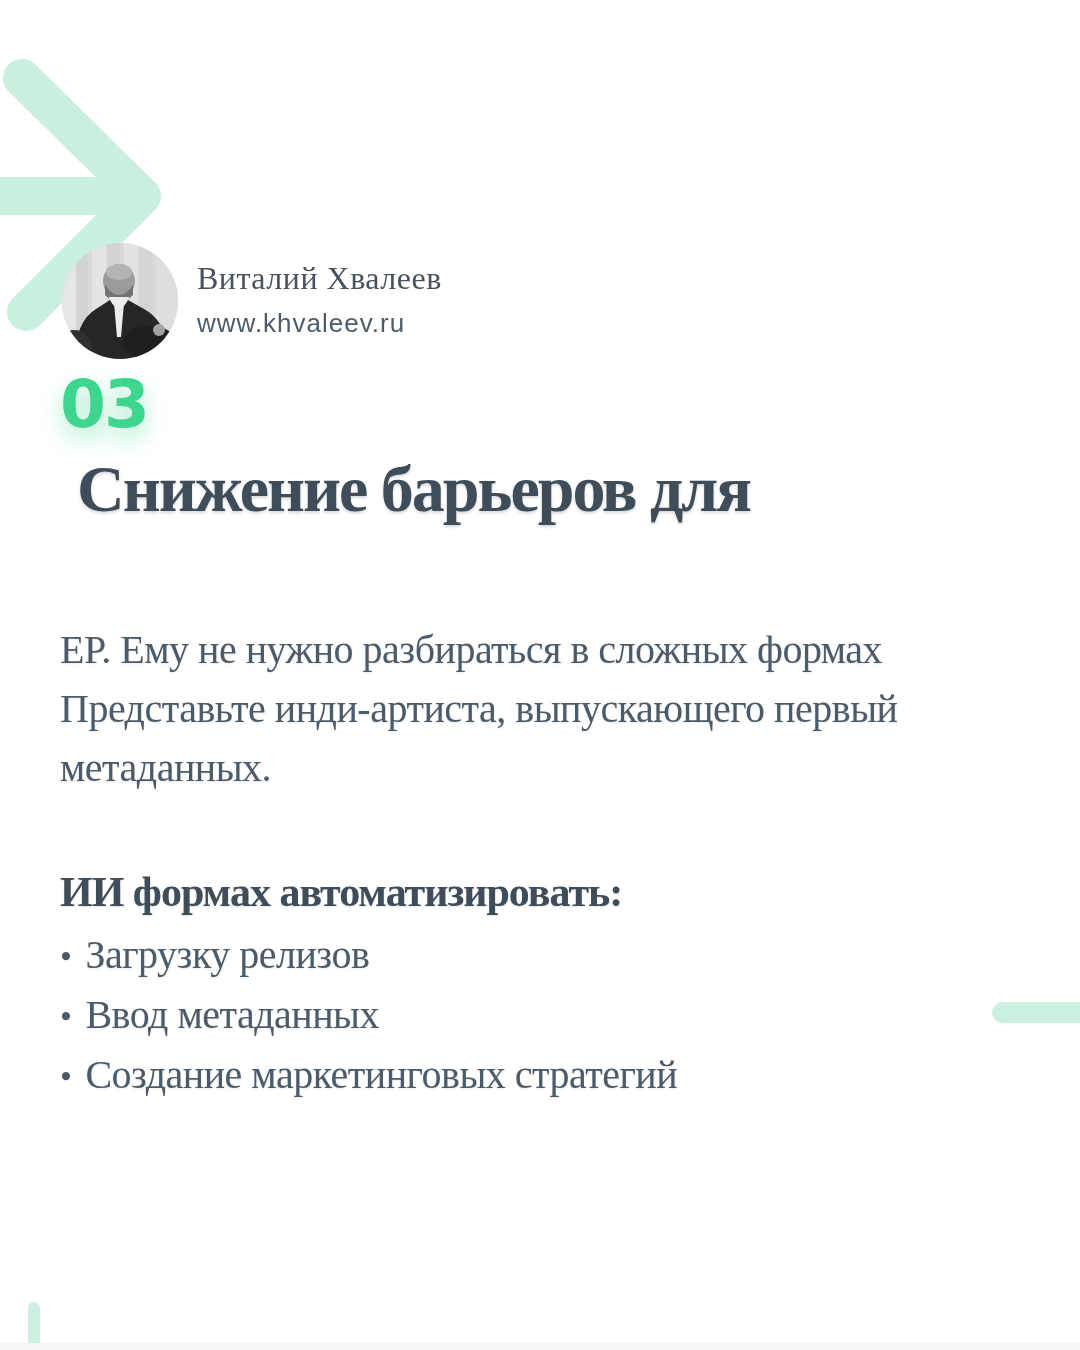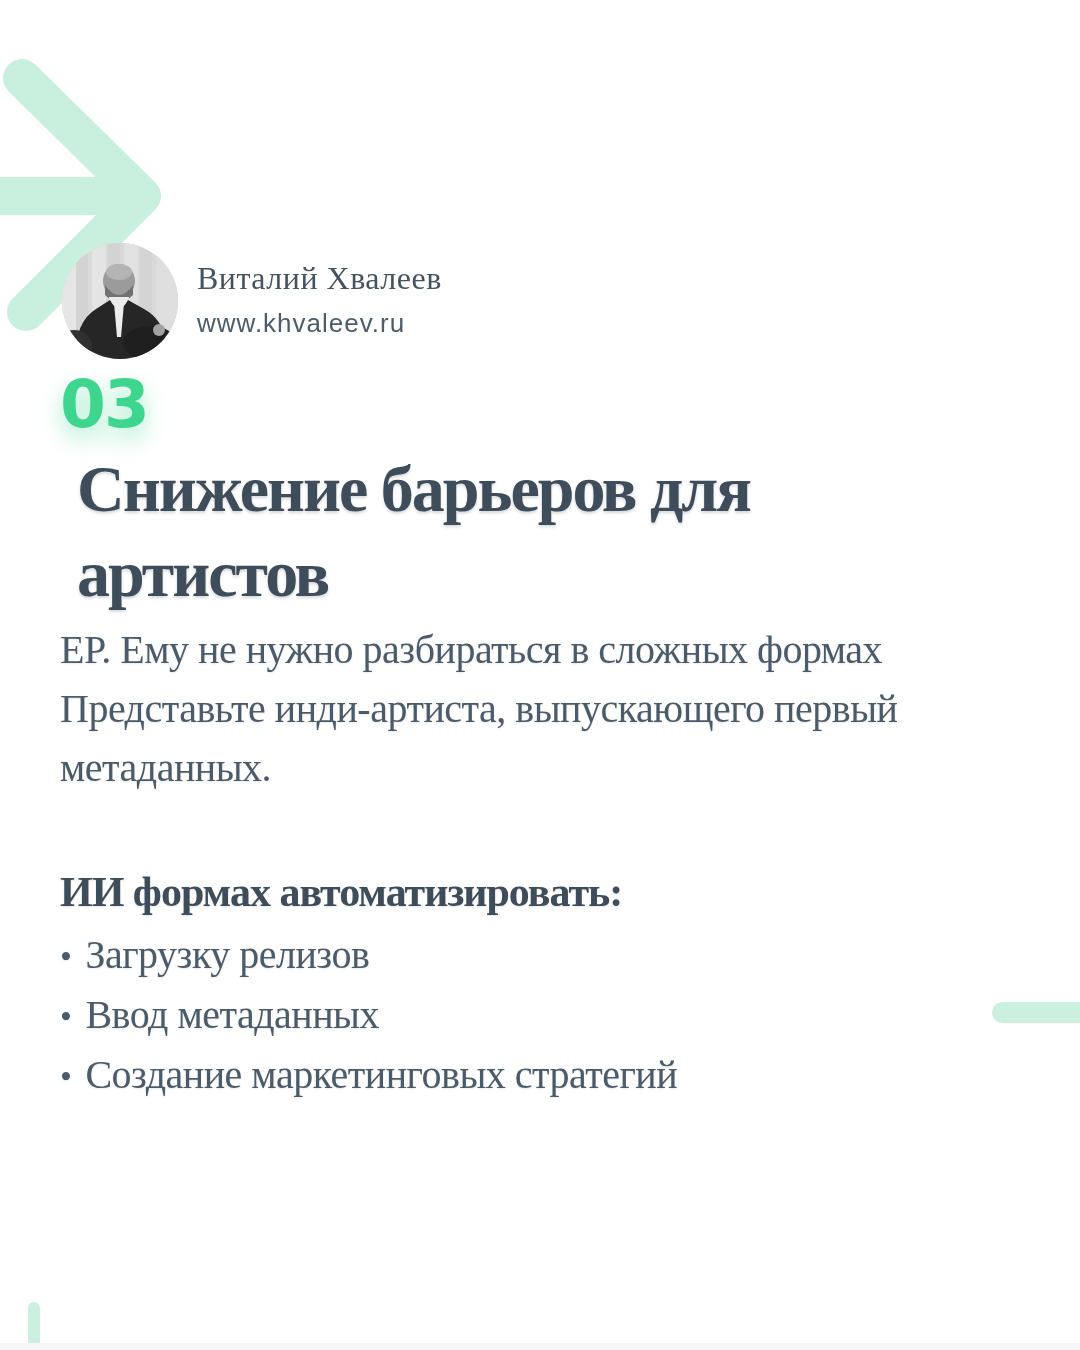--- a/index.html
+++ b/index.html
@@ -122,21 +122,20 @@
     </svg>
   </div>
 
   <div class="abs profile-name">Виталий Хвалеев</div>
   <div class="abs profile-url">www.khvaleev.ru</div>
 
   <div class="abs slide-number">03</div>
 
   <div class="abs slide-title">
     <div>Снижение барьеров для</div>
-    <div>артистов</div>
   </div>
 
   <div class="abs body-paragraph">
     <div>EP. Ему не нужно разбираться в сложных формах</div>
     <div>Представьте инди-артиста, выпускающего первый</div>
     <div>метаданных.</div>
   </div>
 
   <div class="abs list-heading">ИИ формах автоматизировать:</div>
 

